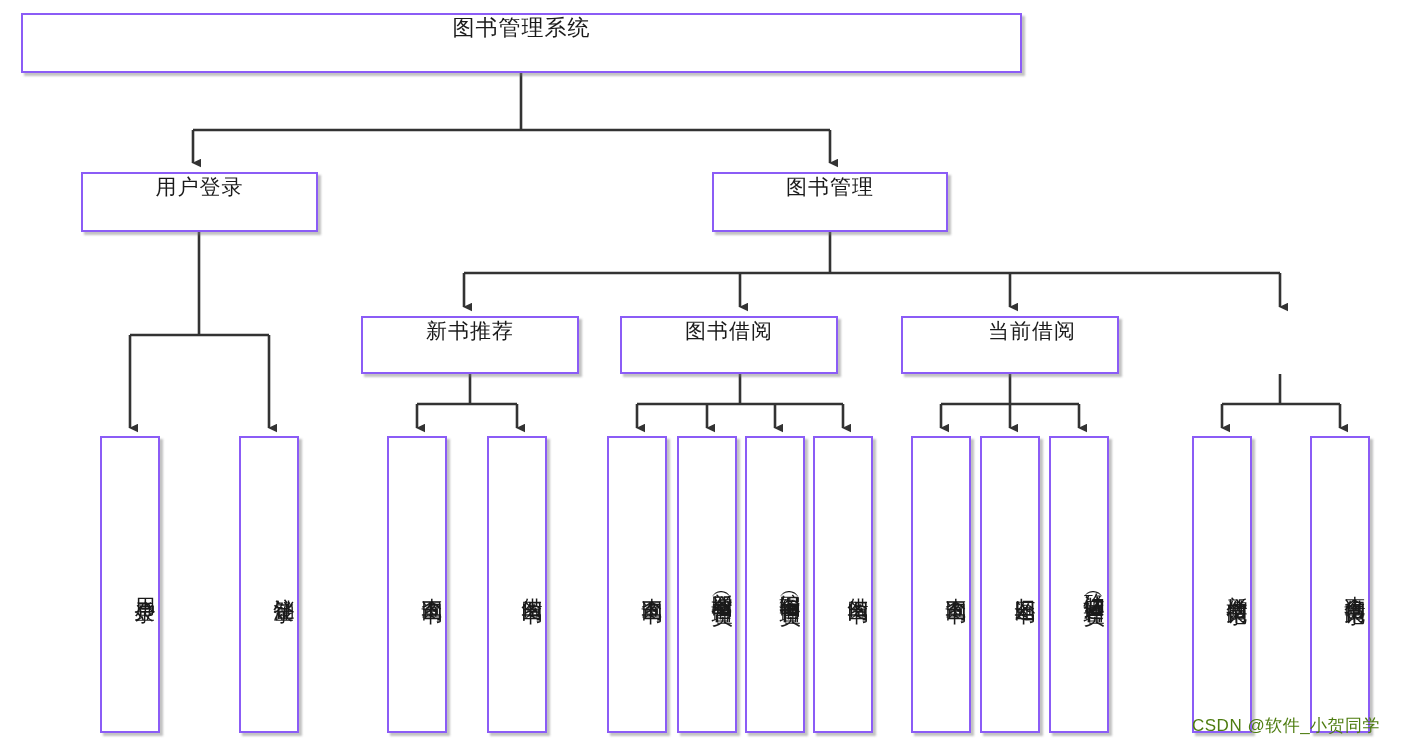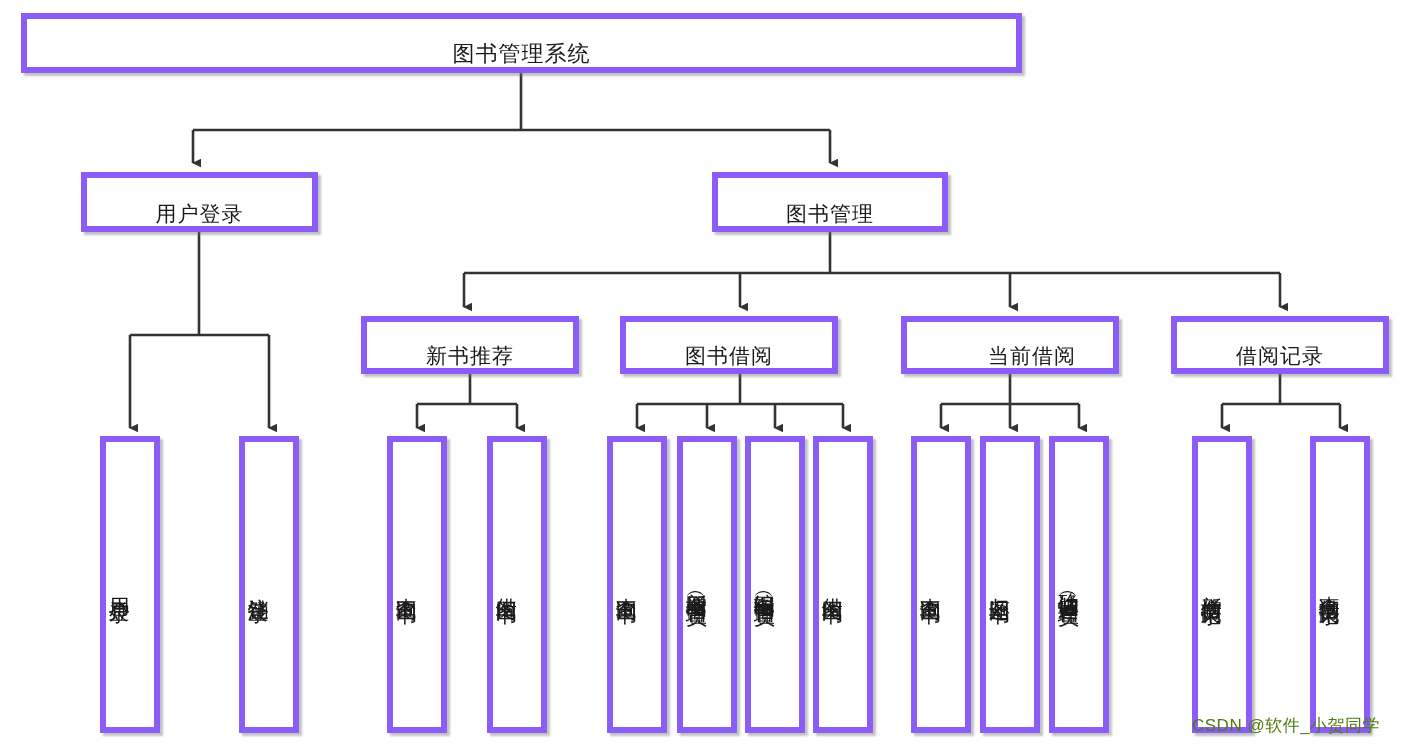--- a/index.html
+++ b/index.html
@@ -22,24 +22,24 @@
     left: 0;
     top: 0;
     width: 1405px;
     height: 747px;
     pointer-events: none;
   }
   .node {
     position: absolute;
     box-sizing: border-box;
     background: #ffffff;
-    border: 6px solid #8b5cf6;
+    border: 2px solid #8b5cf6;
     box-shadow: 3px 3px 2px rgba(120,120,120,0.45);
     display: flex;
-    align-items: flex-end;
+    align-items: flex-start;
     justify-content: center;
     color: #1a1a1a;
   }
   .node.horiz {
     font-size: 21px;
     letter-spacing: 1px;
     line-height: 1.2;
     text-align: center;
   }
   .node.vert {
@@ -130,23 +130,20 @@
 
   <div class="node horiz" style="left:712px; top:172px; width:236px; height:60px;">
     <span>图书管理</span>
   </div>
   <div class="node horiz" style="left:620px; top:316px; width:218px; height:58px;">
     <span>图书借阅</span>
   </div>
   <div class="node horiz" style="left:901px; top:316px; width:218px; height:58px;padding-left:44px;">
     <span>当前借阅</span>
   </div>
-  <div class="node horiz" style="left:1171px; top:316px; width:218px; height:58px;">
-    <span>借阅记录</span>
-  </div>
 
   <div class="node vert" style="left:100px; top:436px; width:60px; height:297px;">
     <span>用户登录</span>
   </div>
   <div class="node vert" style="left:239px; top:436px; width:60px; height:297px;">
     <span>注销登录</span>
   </div>
 
   <div class="node vert" style="left:387px; top:436px; width:60px; height:297px;">
     <span>查询图书</span>

